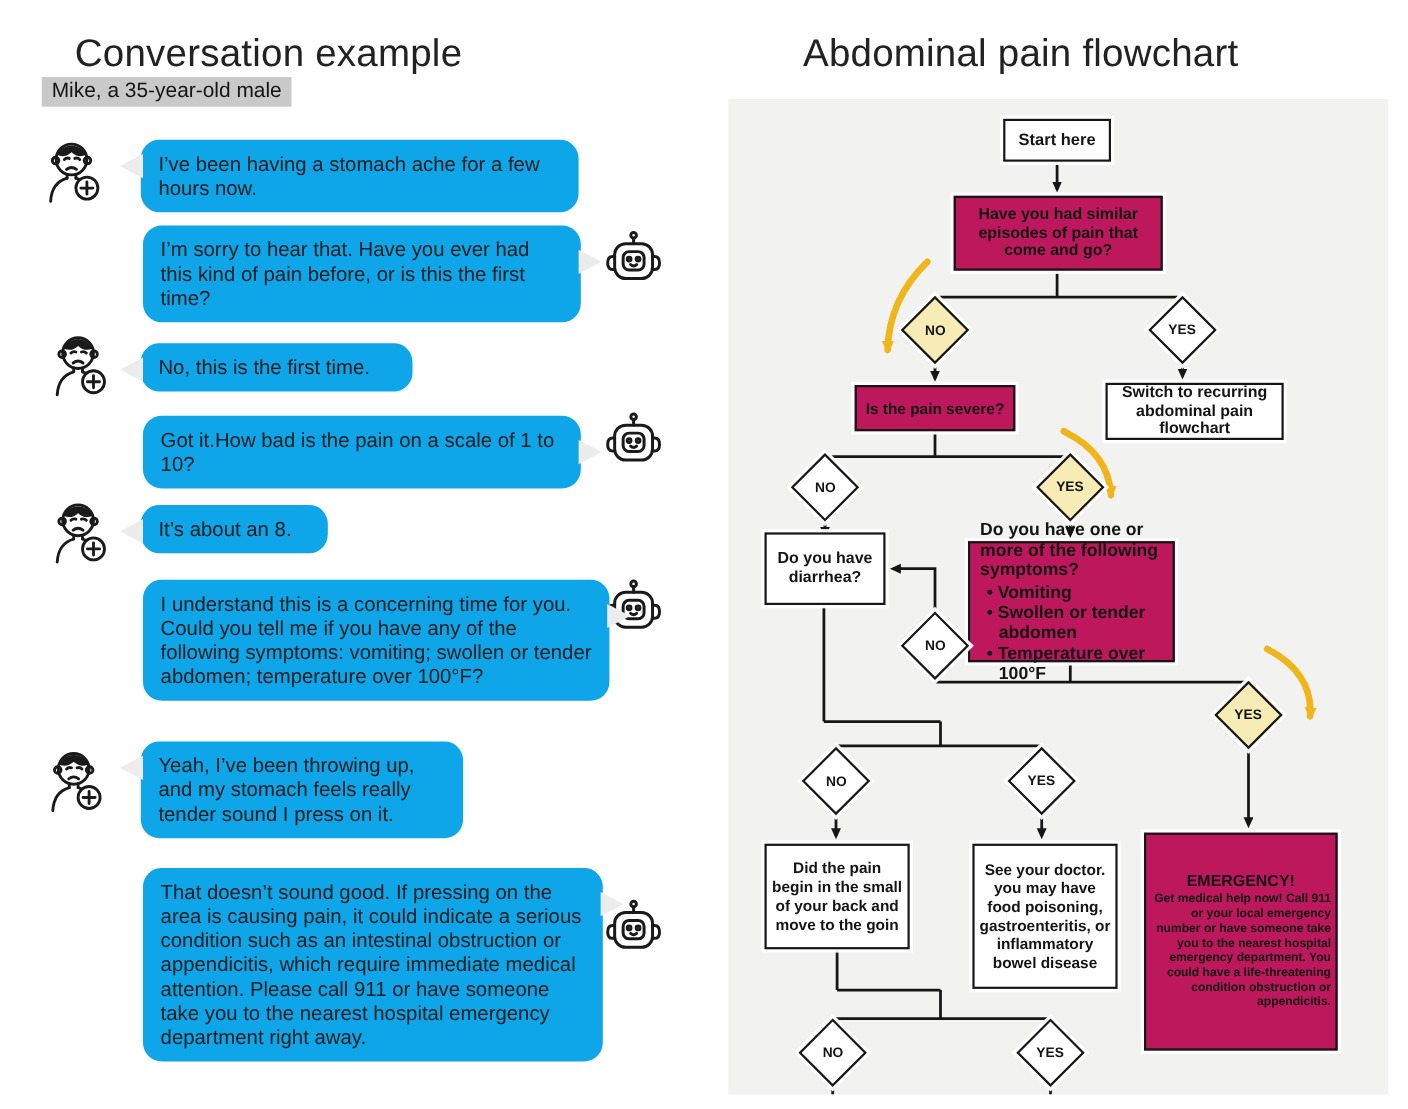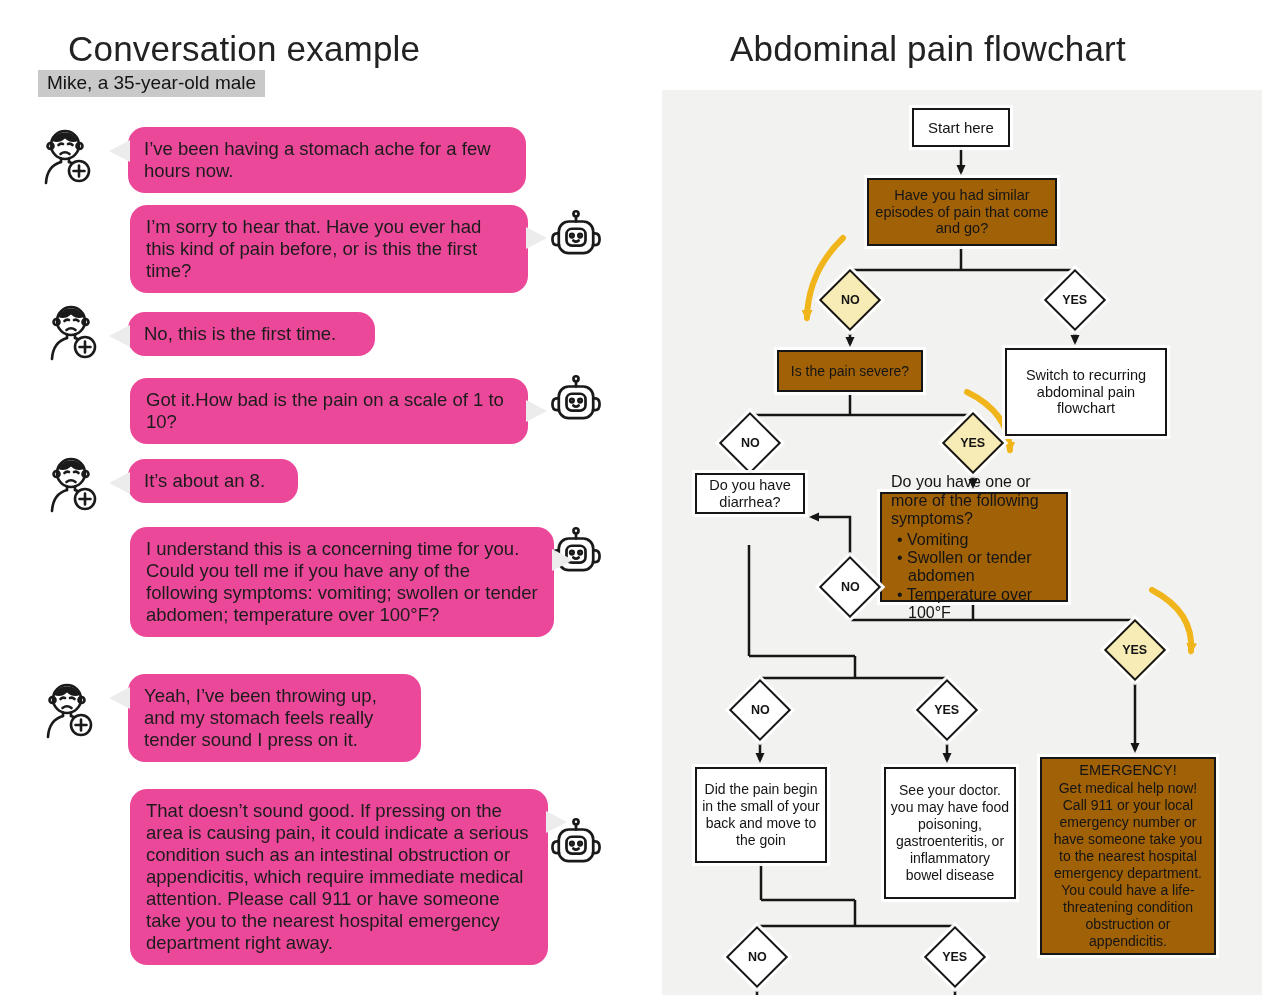--- a/index.html
+++ b/index.html
@@ -8,47 +8,47 @@
 
   
   .panel-title{position:absolute;font-size:35px;font-weight:500;color:#222;letter-spacing:.2px;white-space:nowrap;}
   #title-left{left:68px;top:6px;}
   #title-right{left:730px;top:6px;}
 
   
   .mike-label{position:absolute;left:38px;top:70px;background:#c9c9c9;color:#141414;
               font-size:19px;padding:2px 9px 3px;white-space:nowrap;}
   .avatar{position:absolute;}
-  .bubble{position:absolute;background:#ec4899;border-radius:17px;padding:11px 16px;
+  .bubble{position:absolute;background:#0ea5e9;border-radius:17px;padding:11px 16px;
           font-size:18.5px;line-height:22px;color:#1c1c1c;}
   .bubble::before{content:"";position:absolute;width:0;height:0;
           border-top:11px solid transparent;border-bottom:11px solid transparent;top:13px;}
   .bubble.from-patient::before{left:-19px;border-right:21px solid #ececec;}
   .bubble.from-bot::before{right:-19px;left:auto;top:22px;border-left:21px solid #ececec;}
 
   
   .board{position:absolute;left:662px;top:90px;width:600px;height:905px;background:#f2f2f0;}
   .wires{position:absolute;left:0;top:0;}
   .fnode{position:absolute;box-sizing:border-box;background:#fff;border:2.5px solid #161616;
          box-shadow:0 0 0 3px rgba(255,255,255,.95);
          display:flex;flex-direction:column;align-items:center;justify-content:center;
-         text-align:center;font-size:14.5px;line-height:1.16;font-weight:400;color:#141414;padding:4px;}
-  .fnode.yellow{background:#a16207;}
+         text-align:center;font-size:14.5px;line-height:1.16;font-weight:700;color:#141414;padding:4px;}
+  .fnode.yellow{background:#be185d;}
   .diamond{position:absolute;width:44px;height:44px;box-sizing:border-box;background:#fff;
            border:2.5px solid #161616;transform:rotate(45deg);
            box-shadow:0 0 0 3px rgba(255,255,255,.95);
            display:flex;align-items:center;justify-content:center;}
   .diamond.yellow{background:#f8ecb6;}
   .diamond>span{transform:rotate(-45deg);font-size:12.5px;font-weight:600;color:#141414;}
   .sym{align-items:flex-start;text-align:left;padding:6px 6px 4px 9px;font-size:16px;line-height:1.15;}
   .sym ul{margin:2px 0 0;padding:0 0 0 6px;list-style:none;}
   .sym li{padding-left:11px;text-indent:-11px;}
   .sym li::before{content:"• ";}
   .em-title{margin-bottom:1px;}
-  .em-body{font-size:14px;line-height:1.22;}
+  .em-body{font-size:11px;line-height:1.22;text-align:right;}
   .small-lh{line-height:1.22;font-size:14px;}
 </style>
 </head>
 <body>
 
 <svg width="0" height="0" style="position:absolute" aria-hidden="true">
   <defs>
     <symbol id="ic-patient" viewBox="0 0 64 64">
       <g fill="none" stroke="#1a1a1a" stroke-width="2.6" stroke-linecap="round" stroke-linejoin="round">
         <circle cx="30" cy="21" r="14"></circle>
@@ -171,30 +171,30 @@
 
     <div class="diamond yellow" style="left:166px;top:188px">
         <span>NO</span>
       </div>
     <div class="diamond" style="left:391px;top:188px">
         <span>YES</span>
       </div>
 
     <div class="fnode yellow" style="left:115px;top:260px;width:146px;height:42px;font-size:14px">Is the pain severe?</div>
 
-    <div class="fnode" style="left:343px;top:258px;width:162px;height:88px">Switch to recurring abdominal pain flowchart</div>
+    <div class="fnode" style="left:343px;top:258px;width:162px;height:52px">Switch to recurring abdominal pain flowchart</div>
 
     <div class="diamond" style="left:66px;top:331px">
         <span>NO</span>
       </div>
     <div class="diamond yellow" style="left:289px;top:331px">
         <span>YES</span>
       </div>
 
-    <div class="fnode" style="left:33px;top:383px;width:110px;height:41px">Do you have diarrhea?</div>
+    <div class="fnode" style="left:33px;top:394px;width:110px;height:66px">Do you have diarrhea?</div>
 
     <div class="fnode yellow sym" style="left:218px;top:402px;width:188px;height:110px">
       <div>Do you have one or more of the following symptoms?</div>
       <ul>
         <li>Vomiting</li>
         <li>Swollen or tender abdomen</li>
         <li>Temperature over 100°F</li>
       </ul>
     </div>
 

